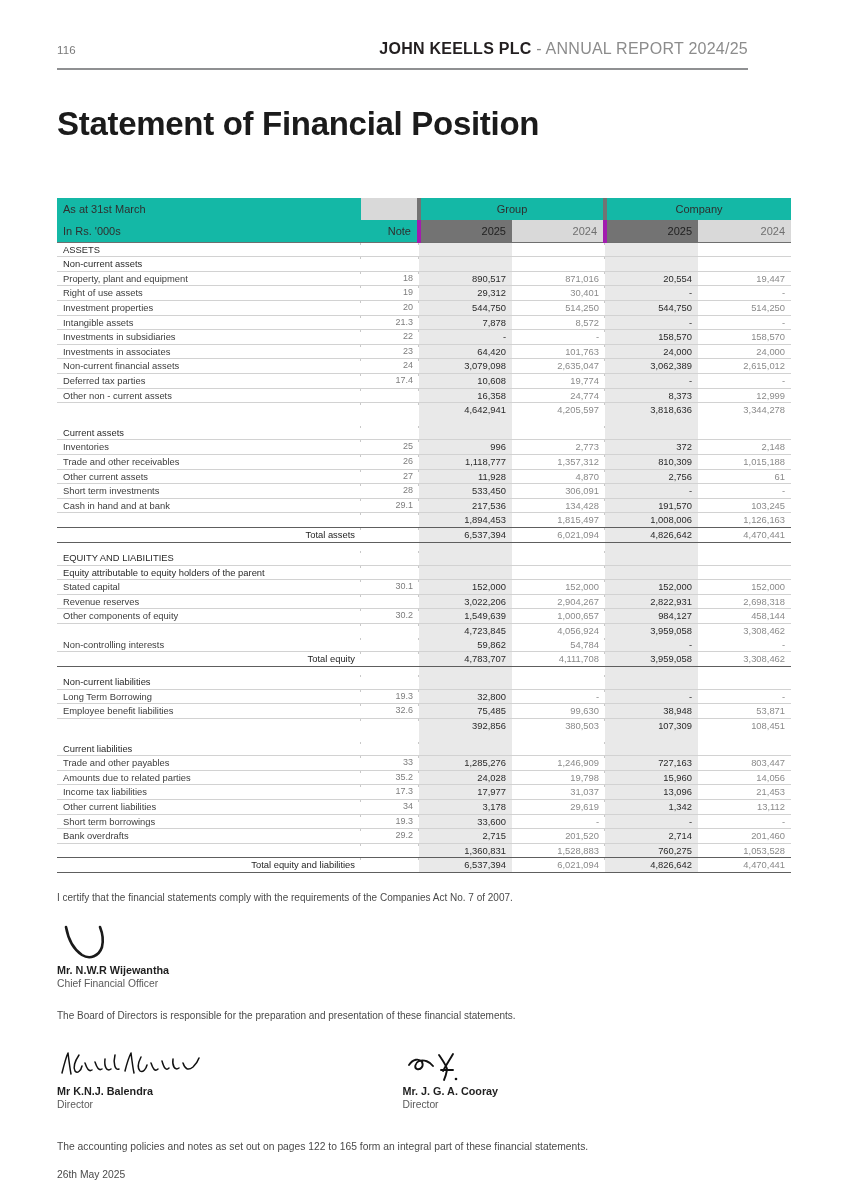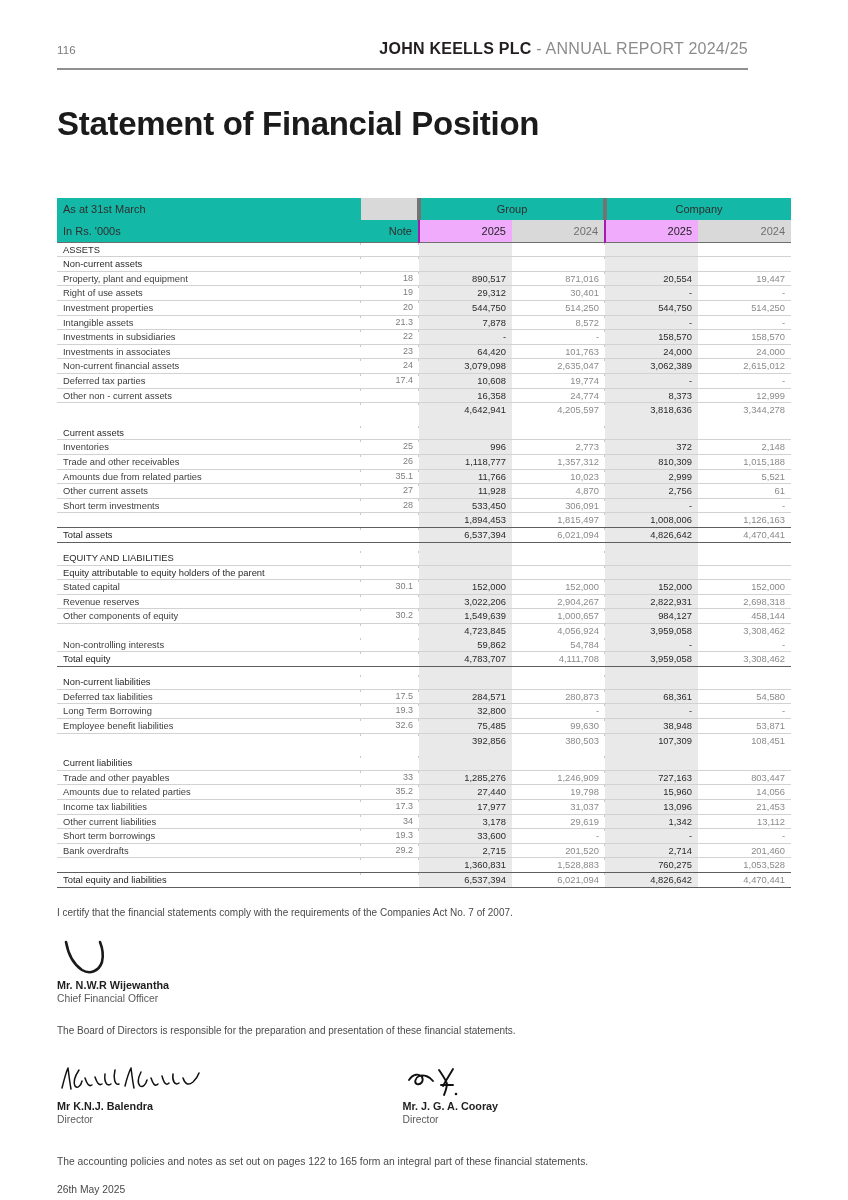--- a/index.html
+++ b/index.html
@@ -95,29 +95,29 @@
   .cur { color: #2a2a2a; font-weight: 700; }
   .prv { color: #8a8a8a; }
 
   
   thead td { background: #14b8a6; color: #2f2f2f; }
   tr.hrow1 td { height: 22px; line-height: 22px; font-size: 11px; }
   tr.hrow2 td { height: 22px; line-height: 22px; font-size: 11px; }
   td.h-title { text-align: left; padding-left: 6px; font-size: 11px; }
   td.h-note  { text-align: right; padding-right: 9px; font-size: 11px; }
   td.h-grp   { text-align: center; font-size: 11px; border-left: 4px solid #737373; }
-  td.h-yr-cur{ text-align: right; padding-right: 9px; font-weight: 700; color: #1f1f1f; background: #f0abfc; border-left: 2px solid #a21caf; }
+  td.h-yr-cur{ text-align: right; padding-right: 9px; font-weight: 700; color: #1f1f1f; background: #737373; border-left: 4px solid #a21caf; }
   td.h-yr-prv{ text-align: right; padding-right: 9px; color: #6f6f6f; background: #d9d9d9; }
   td.h-blank { background: #d9d9d9; }
 
   
   tr.rule-thin td   { border-bottom: 1px solid #d2d2d2; }
   tr.rule-head td   { border-bottom: 1.6px solid #6f6f6f; }
   tr.sub td         { border-top: 1.3px solid #5e5e5e; }
-  tr.total td       { border-top: 1.3px solid #5e5e5e; border-bottom: 1.3px solid #5e5e5e; }
+  tr.total td       { border-top: 1.3px solid #5e5e5e; border-bottom: 1.3px solid #5e5e5e; text-align: right; }
 
   td.sec { font-weight: 400; color: #2a2a2a; }
   td.totlabel { font-weight: 700; color: #1f1f1f; }
 
   tr.spacer td { height: 9px; line-height: 9px; border: 0 !important; }
 
   
   td.tick { position: relative; }
   td.tick:after {
     content: "";
@@ -308,43 +308,43 @@
           </tr>
           <tr class="rule-thin">
             <td class="label tick ">Trade and other receivables</td>
             <td class="note tick">26</td>
             <td class="num sh cur">1,118,777</td>
             <td class="num prv tick">1,357,312</td>
             <td class="num sh cur">810,309</td>
             <td class="num prv">1,015,188</td>
           </tr>
           <tr class="rule-thin">
-            <td class="label tick ">Amounts due from related parties</td>
-            <td class="note tick">35.1</td>
-            <td class="num sh cur">11,766</td>
-            <td class="num prv tick">10,023</td>
-            <td class="num sh cur">2,999</td>
-            <td class="num prv">5,521</td>
-          </tr>
-          <tr class="rule-thin">
             <td class="label tick ">Other current assets</td>
             <td class="note tick">27</td>
             <td class="num sh cur">11,928</td>
             <td class="num prv tick">4,870</td>
             <td class="num sh cur">2,756</td>
             <td class="num prv">61</td>
           </tr>
           <tr class="rule-thin">
             <td class="label tick ">Short term investments</td>
             <td class="note tick">28</td>
             <td class="num sh cur">533,450</td>
             <td class="num prv tick">306,091</td>
             <td class="num sh cur">-</td>
             <td class="num prv">-</td>
           </tr>
+          <tr class="rule-thin">
+            <td class="label tick ">Cash in hand and at bank</td>
+            <td class="note tick">29.1</td>
+            <td class="num sh cur">217,536</td>
+            <td class="num prv tick">134,428</td>
+            <td class="num sh cur">191,570</td>
+            <td class="num prv">103,245</td>
+          </tr>
           <tr class="sub">
             <td class="label tick "></td>
             <td class="note tick"></td>
             <td class="num sh cur">1,894,453</td>
             <td class="num prv tick">1,815,497</td>
             <td class="num sh cur">1,008,006</td>
             <td class="num prv">1,126,163</td>
           </tr>
           <tr class="total">
             <td class="label tick totlabel">Total assets</td>
@@ -436,28 +436,20 @@
           </tr>
           <tr class="rule-thin">
             <td class="label tick sec">Non-current liabilities</td>
             <td class="note tick"></td>
             <td class="num sh"></td>
             <td class="num tick"></td>
             <td class="num sh"></td>
             <td class="num"></td>
           </tr>
           <tr class="rule-thin">
-            <td class="label tick ">Deferred tax liabilities</td>
-            <td class="note tick">17.5</td>
-            <td class="num sh cur">284,571</td>
-            <td class="num prv tick">280,873</td>
-            <td class="num sh cur">68,361</td>
-            <td class="num prv">54,580</td>
-          </tr>
-          <tr class="rule-thin">
             <td class="label tick ">Long Term Borrowing</td>
             <td class="note tick">19.3</td>
             <td class="num sh cur">32,800</td>
             <td class="num prv tick">-</td>
             <td class="num sh cur">-</td>
             <td class="num prv">-</td>
           </tr>
           <tr class="rule-thin">
             <td class="label tick ">Employee benefit liabilities</td>
             <td class="note tick">32.6</td>
@@ -494,21 +486,21 @@
             <td class="label tick ">Trade and other payables</td>
             <td class="note tick">33</td>
             <td class="num sh cur">1,285,276</td>
             <td class="num prv tick">1,246,909</td>
             <td class="num sh cur">727,163</td>
             <td class="num prv">803,447</td>
           </tr>
           <tr class="rule-thin">
             <td class="label tick ">Amounts due to related parties</td>
             <td class="note tick">35.2</td>
-            <td class="num sh cur">27,440</td>
+            <td class="num sh cur">24,028</td>
             <td class="num prv tick">19,798</td>
             <td class="num sh cur">15,960</td>
             <td class="num prv">14,056</td>
           </tr>
           <tr class="rule-thin">
             <td class="label tick ">Income tax liabilities</td>
             <td class="note tick">17.3</td>
             <td class="num sh cur">17,977</td>
             <td class="num prv tick">31,037</td>
             <td class="num sh cur">13,096</td>

